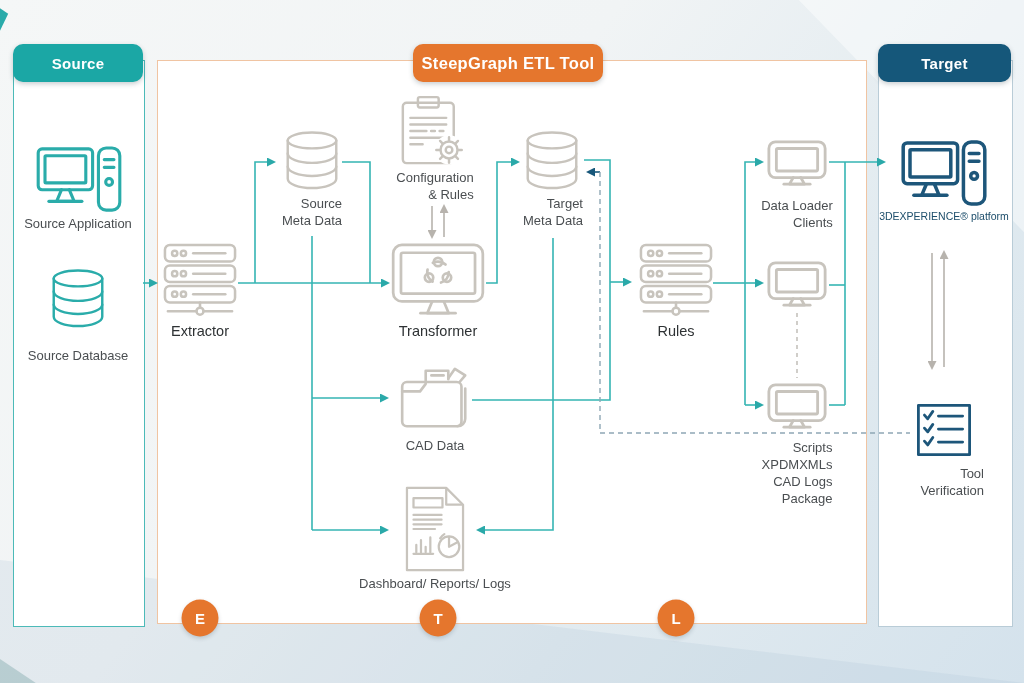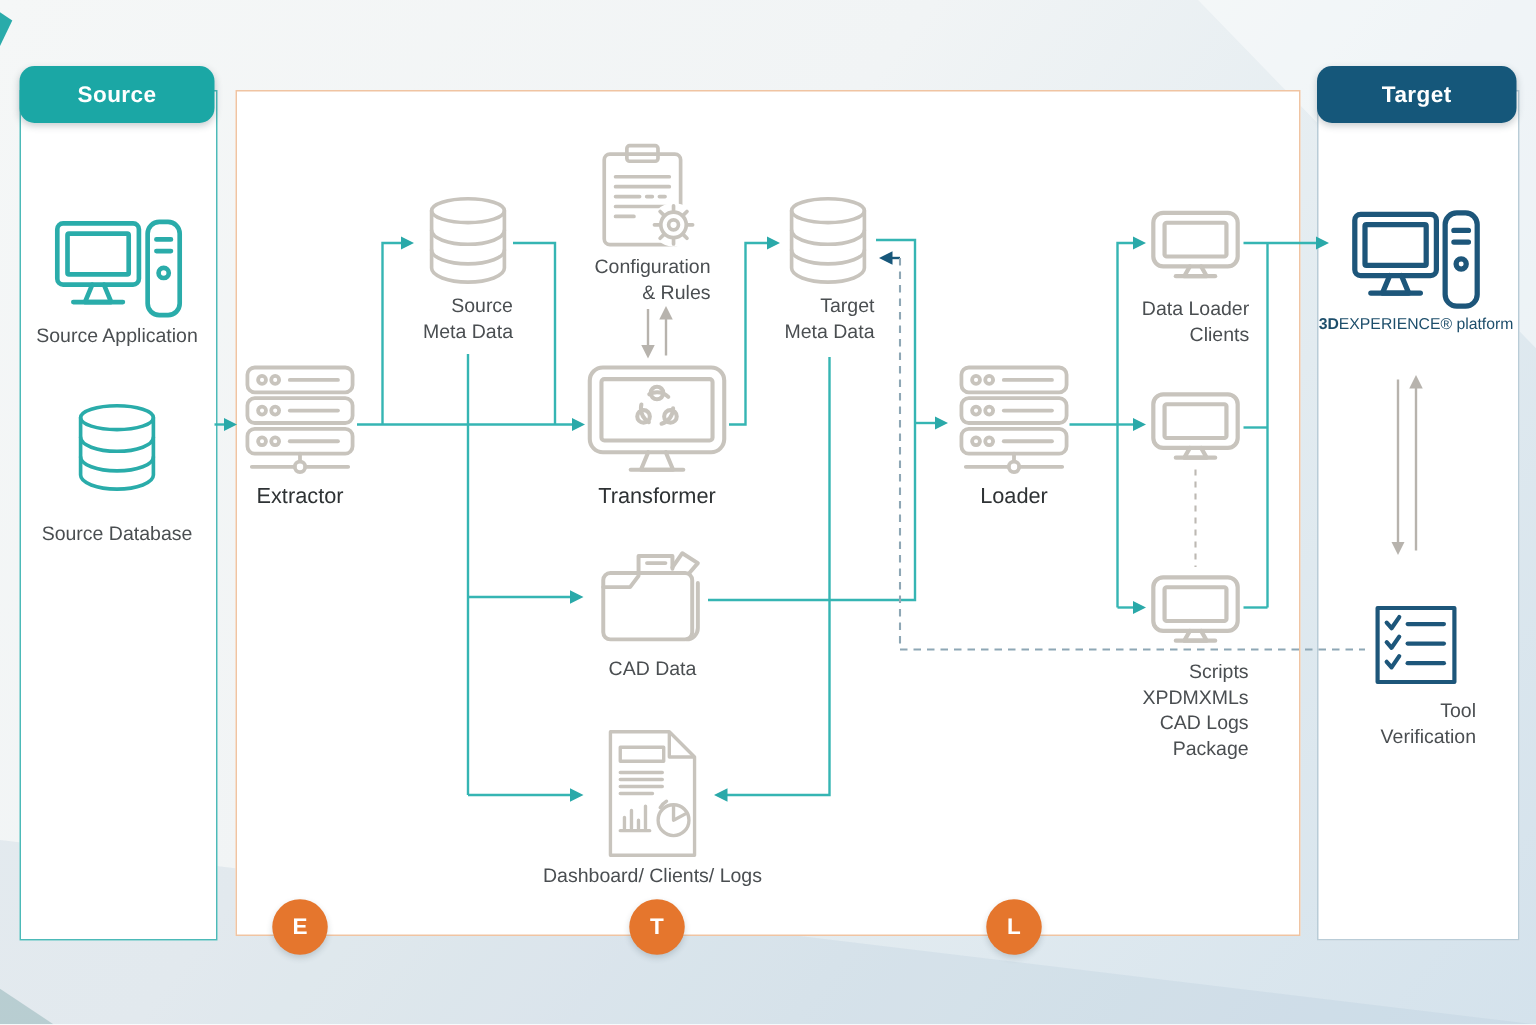--- a/index.html
+++ b/index.html
@@ -32,21 +32,21 @@
   .c-teal{color:#2aacaa;}
   .c-gray{color:#c8c4bd;}
   .c-navy{color:#1d567a;}
 
   .node-label{
     position:absolute;z-index:3;transform:translateX(-50%);
     font-size:13px;color:#4a4e51;text-align:right;white-space:pre-line;line-height:1.3;
   }
   .node-label.bold{font-weight:normal;font-size:14.5px;color:#2e3234;}
   .platform-label{font-size:10.5px;color:#1d4e6b;white-space:nowrap;letter-spacing:0;}
-  .platform-label .pb{font-weight:bold;}
+  .platform-label .pb{font-weight:normal;}
   .platform-label .pn{font-stretch:condensed;}
 
   .badge{
     position:absolute;z-index:5;width:37px;height:37px;border-radius:50%;
     background:#e5762d;color:#fff;font-weight:bold;font-size:15px;
     display:flex;align-items:center;justify-content:center;transform:translate(-50%,-50%);
     box-shadow:0 2px 4px rgba(40,60,70,0.2);
   }
   #connectors{position:absolute;left:0;top:0;z-index:2;pointer-events:none;}
   #symbol-defs{position:absolute;width:0;height:0;overflow:hidden;}
@@ -192,20 +192,21 @@
     <path d="M797,313 V378" stroke="#bdb9b3" stroke-width="1.4" fill="none" stroke-dasharray="4 4"></path>
     <g stroke="#b7b3ad" fill="none" stroke-width="1.6">
       <path d="M432,206 V231" marker-end="url(#mg)"></path>
       <path d="M444,237 V212" marker-end="url(#mg)"></path>
       <path d="M932,253 V362" marker-end="url(#mg)"></path>
       <path d="M944,367 V258" marker-end="url(#mg)"></path>
     </g>
   </svg>
 
   <div class="panel-header hdr-source">Source</div>
+  <div class="panel-header hdr-etl">SteepGraph ETL Tool</div>
   <div class="panel-header hdr-target">Target</div>
 
   <svg class="icon c-teal" style="left:36px;top:146px;width:86px;height:68px;stroke-width:3.2">
       <use href="#sym-computer"></use>
     </svg>
   <div class="node-label" style="left:78px;top:216px">Source Application</div>
   <svg class="icon c-teal" style="left:50px;top:268px;width:56px;height:62px;stroke-width:2.6">
       <use href="#sym-db"></use>
     </svg>
   <div class="node-label" style="left:78px;top:348px">Source Database</div>
@@ -239,26 +240,26 @@
 Meta Data</div>
 
   <svg class="icon c-gray" style="left:398px;top:366px;width:78px;height:64px;stroke-width:2.8">
       <use href="#sym-folder"></use>
     </svg>
   <div class="node-label" style="left:435px;top:438px">CAD Data</div>
 
   <svg class="icon c-gray" style="left:402px;top:486px;width:66px;height:86px;stroke-width:2.4">
       <use href="#sym-report"></use>
     </svg>
-  <div class="node-label" style="left:435px;top:576px">Dashboard/ Clients/ Logs</div>
+  <div class="node-label" style="left:435px;top:576px">Dashboard/ Reports/ Logs</div>
 
   <svg class="icon c-gray" style="left:639px;top:243px;width:74px;height:78px;stroke-width:2.6">
       <use href="#sym-servers"></use>
     </svg>
-  <div class="node-label bold" style="left:676px;top:322px">Loader</div>
+  <div class="node-label bold" style="left:676px;top:322px">Rules</div>
 
   <svg class="icon c-gray" style="left:767px;top:140px;width:60px;height:47px;stroke-width:3">
       <use href="#sym-small-monitor"></use>
     </svg>
   <div class="node-label" style="left:797px;top:198px">Data Loader
 Clients</div>
   <svg class="icon c-gray" style="left:767px;top:261px;width:60px;height:47px;stroke-width:3">
       <use href="#sym-small-monitor"></use>
     </svg>
   <svg class="icon c-gray" style="left:767px;top:383px;width:60px;height:47px;stroke-width:3">

